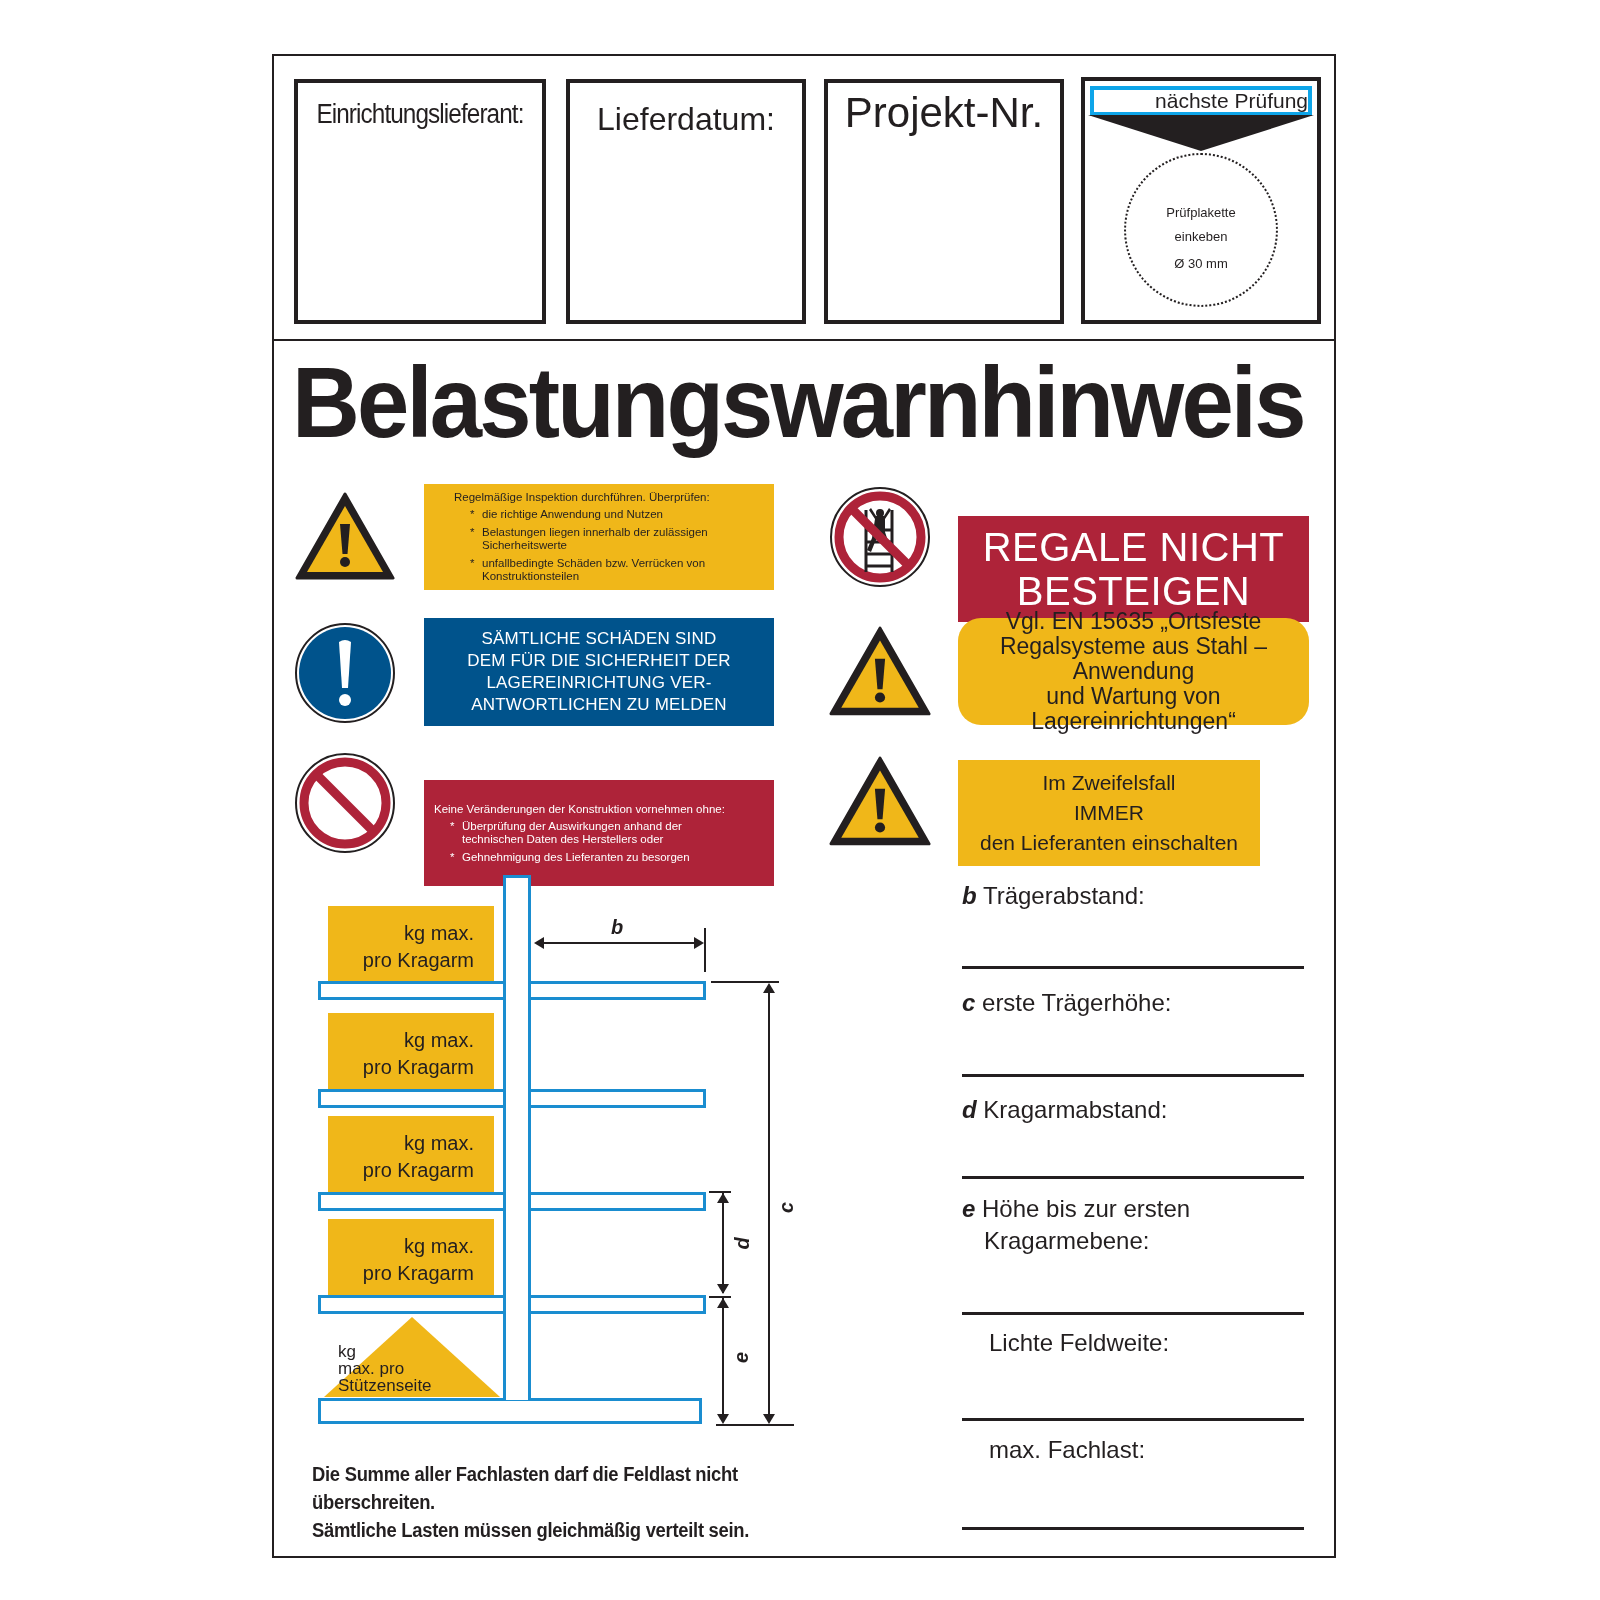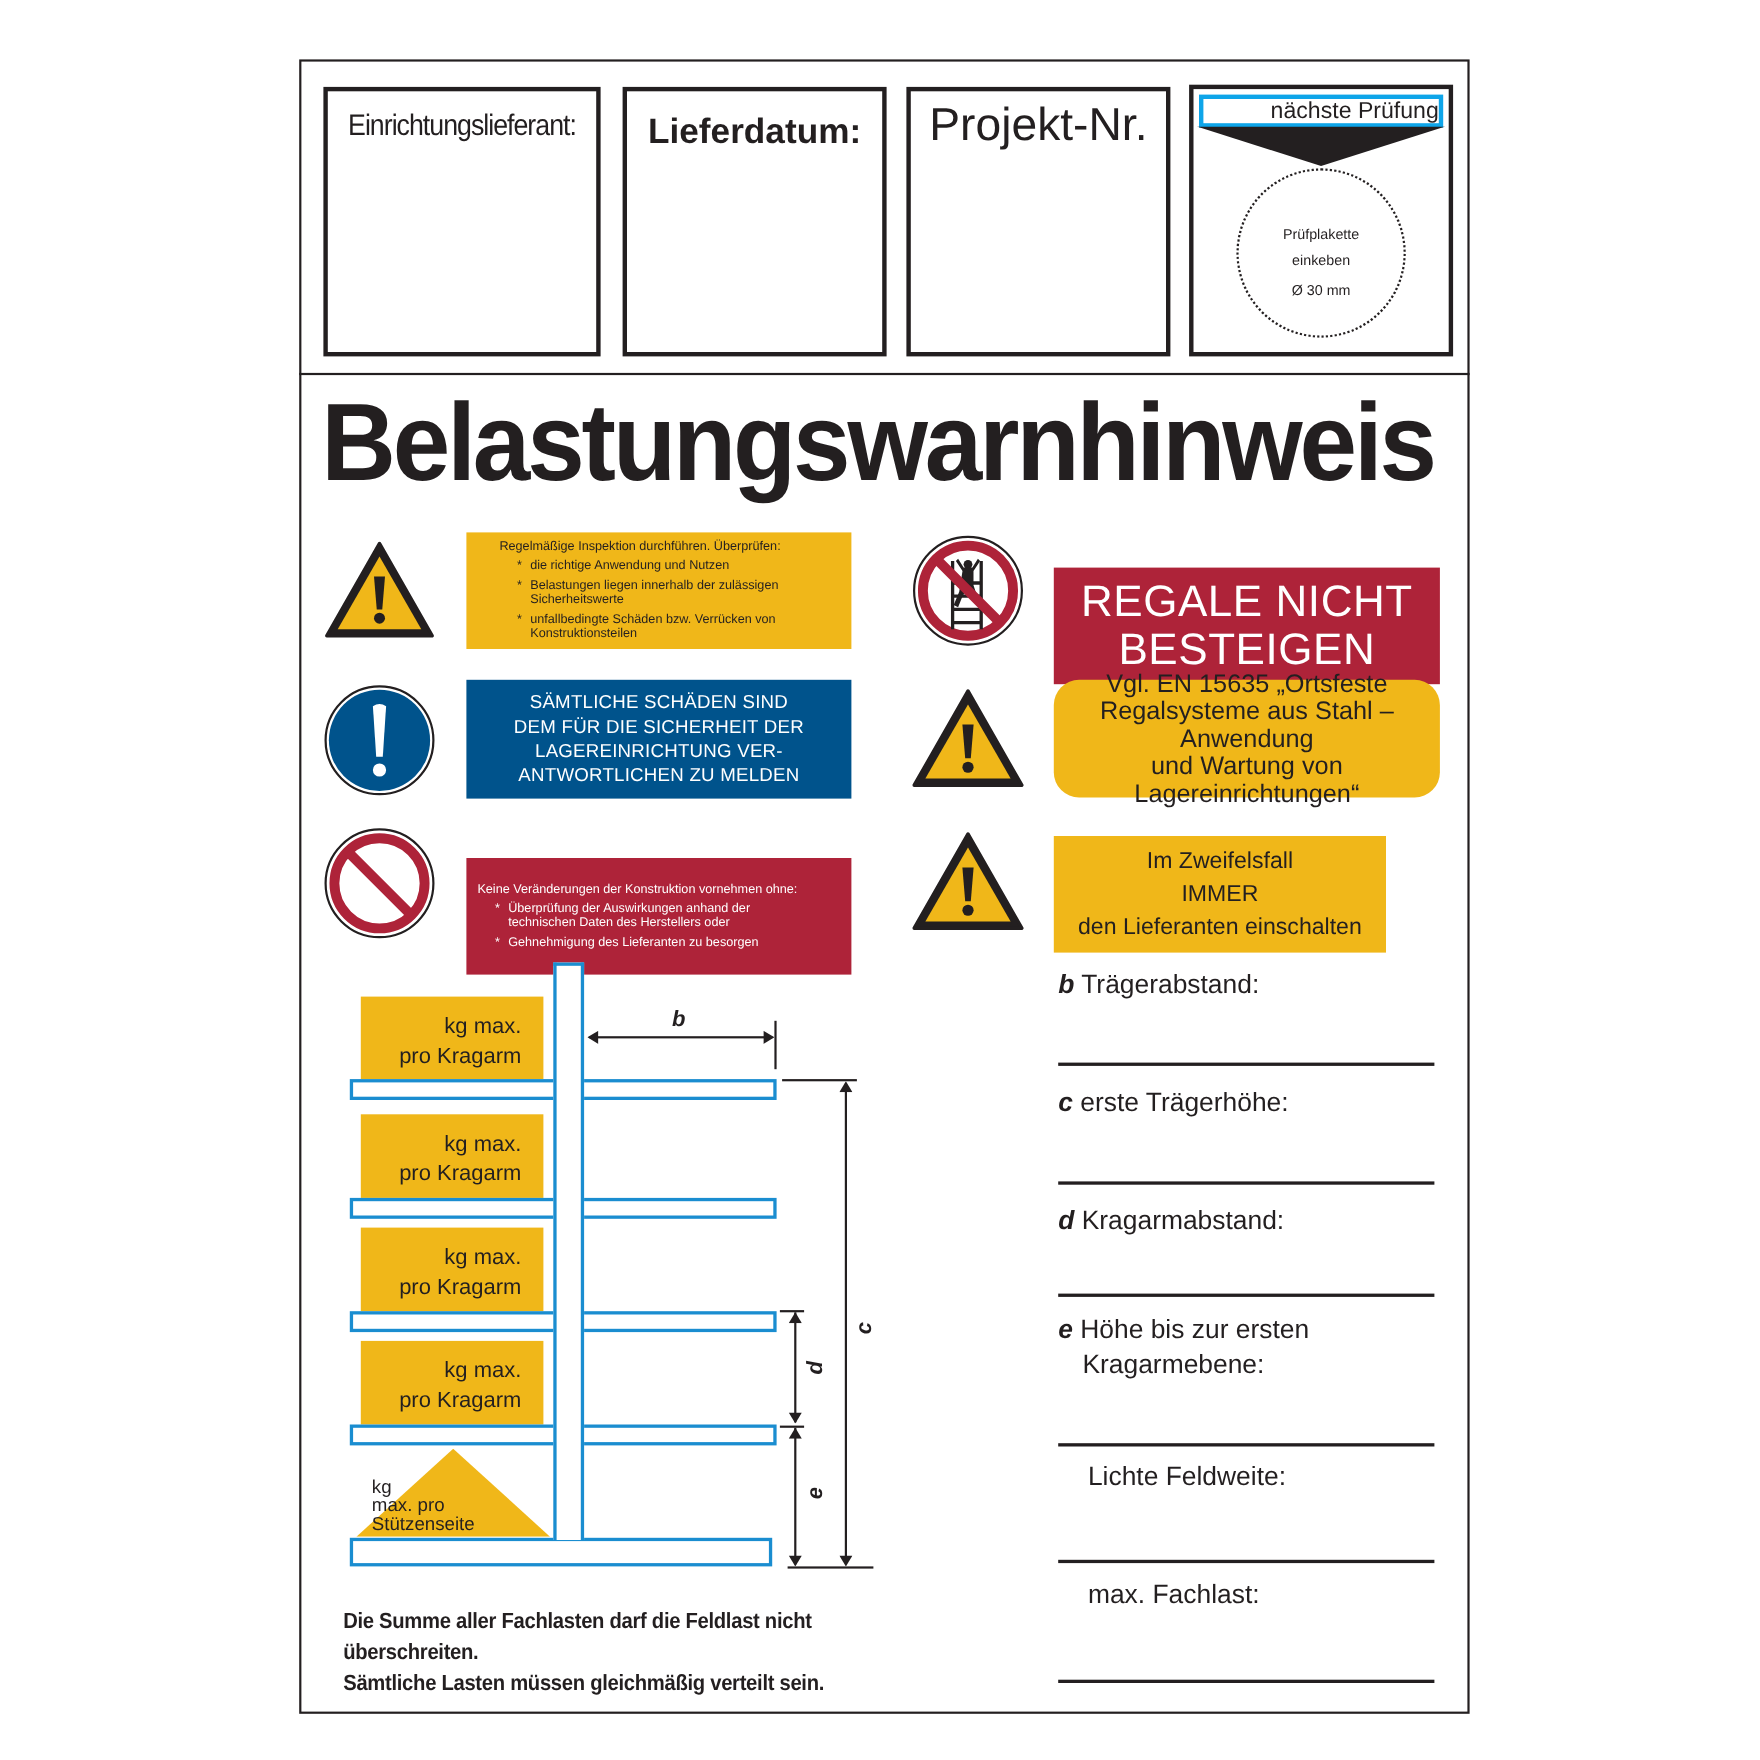--- a/index.html
+++ b/index.html
@@ -46,21 +46,21 @@
 </style>
 </head>
 <body>
 
 <div class="sheet"></div>
 <div class="hdivider"></div>
 
 <div class="field-box" style="left:294px; top:79px; width:252px; height:245px;">
   <div class="field-label" style="top:16px; font-size:27px; letter-spacing:-1px; transform:scaleX(0.9);">Einrichtungslieferant:</div>
 </div>
-<div class="field-box" style="left:566px; top:79px; width:240px; height:245px;font-weight:bold;">
+<div class="field-box" style="left:566px; top:79px; width:240px; height:245px;">
   <div class="field-label" style="top:18px; font-size:32px;">Lieferdatum:</div>
 </div>
 <div class="field-box" style="left:824px; top:79px; width:240px; height:245px;padding-left:21px;">
   <div class="field-label" style="top:6px; font-size:42px;">Projekt-Nr.</div>
 </div>
 <div class="field-box" style="left:1081px; top:77px; width:240px; height:247px;">
   <div style="position:absolute; left:5px; top:5px; width:222px; height:30px; border:4px solid #0ea5e9; background:#fff; text-align:right;">
     <span style="font-size:21px; line-height:22px;">nächste Prüfung</span>
   </div>
   <svg class="abs" style="left:3px; top:34px;" width="226" height="38" viewBox="0 0 226 38">

